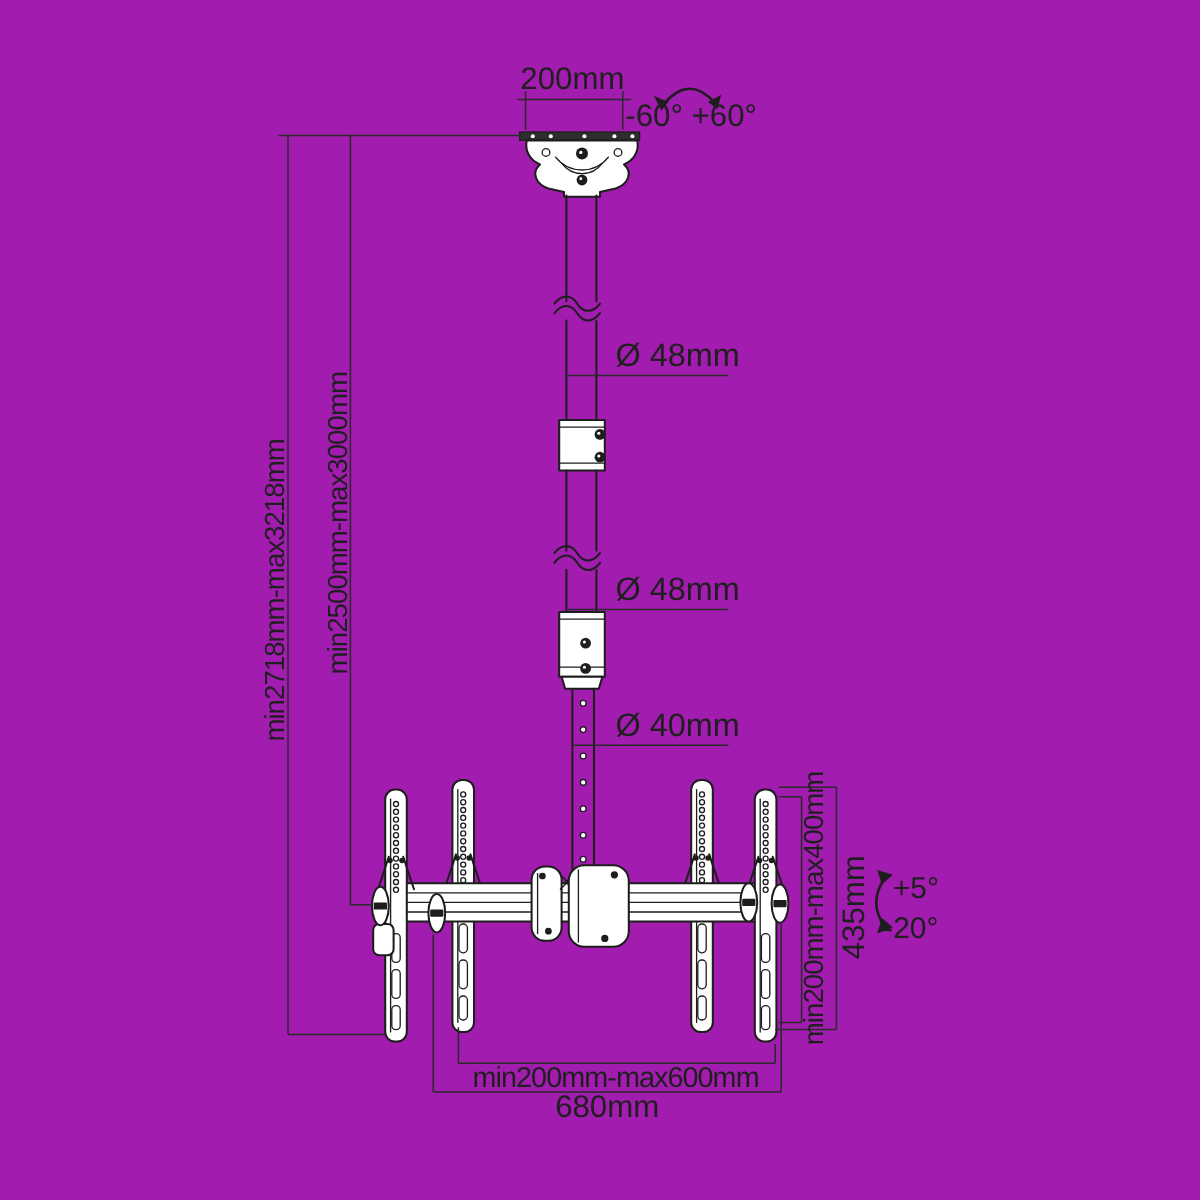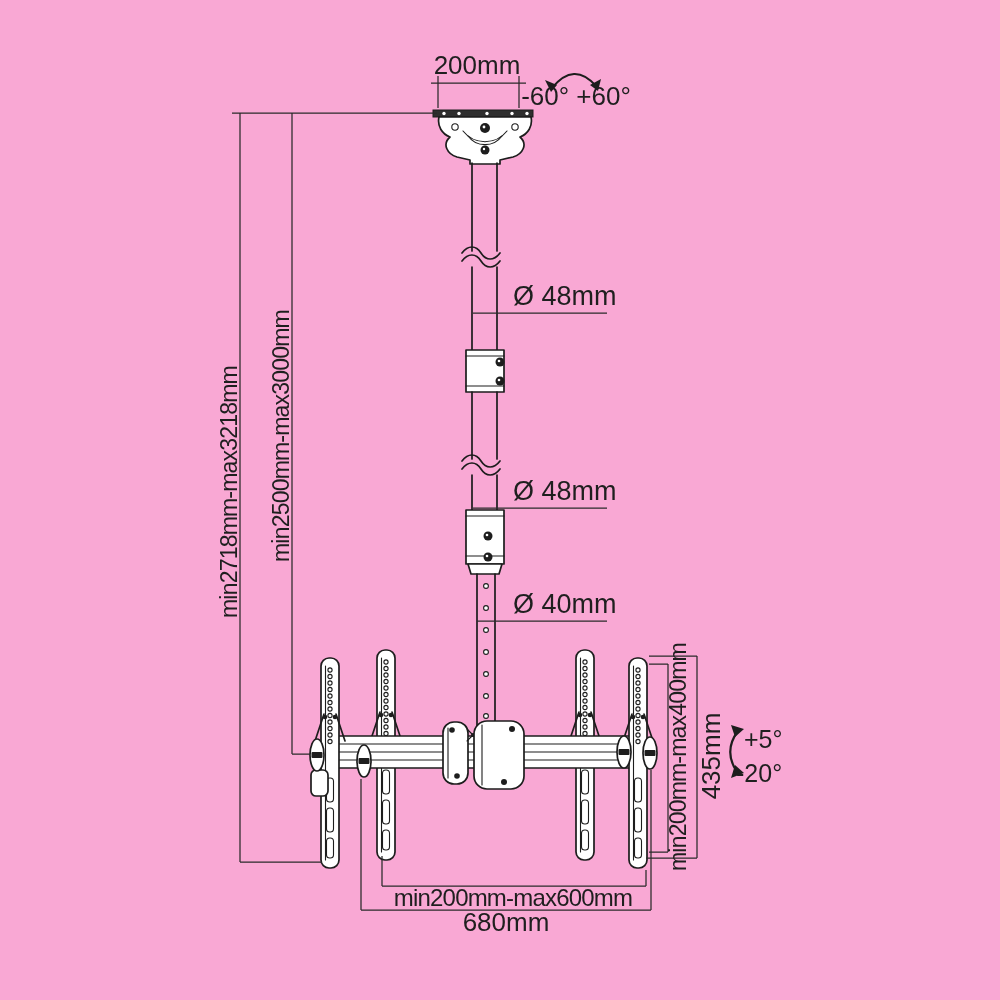--- a/index.html
+++ b/index.html
@@ -1,16 +1,16 @@
 <!DOCTYPE html>
 <html><head>
 <meta charset="utf-8">
 <style>
   html,body{margin:0;padding:0;background:#ffffff;}
-  .stage{position:relative;width:1000px;height:1000px;background:#f9a8d4;overflow:hidden;}
+  .stage{position:relative;width:1000px;height:1000px;background:#a21caf;overflow:hidden;}
   svg{display:block;}
   
   .ln{stroke:#1d1d1d;stroke-width:1.7;fill:none;stroke-linecap:round;stroke-linejoin:round;}
   .thin{stroke:#1d1d1d;stroke-width:1.1;fill:none;stroke-linecap:round;}
   .dim{stroke:#2a2a2a;stroke-width:1.25;fill:none;stroke-linecap:butt;}
   .wh{fill:#ffffff;}
   .dk{fill:#1d1d1d;stroke:none;}
   .plate{fill:#2e2e2e;stroke:#1d1d1d;stroke-width:1;}
   text{fill:#1f1f1f;font-family:"Liberation Sans","DejaVu Sans",sans-serif;}
   .f23{font-size:23px;}

